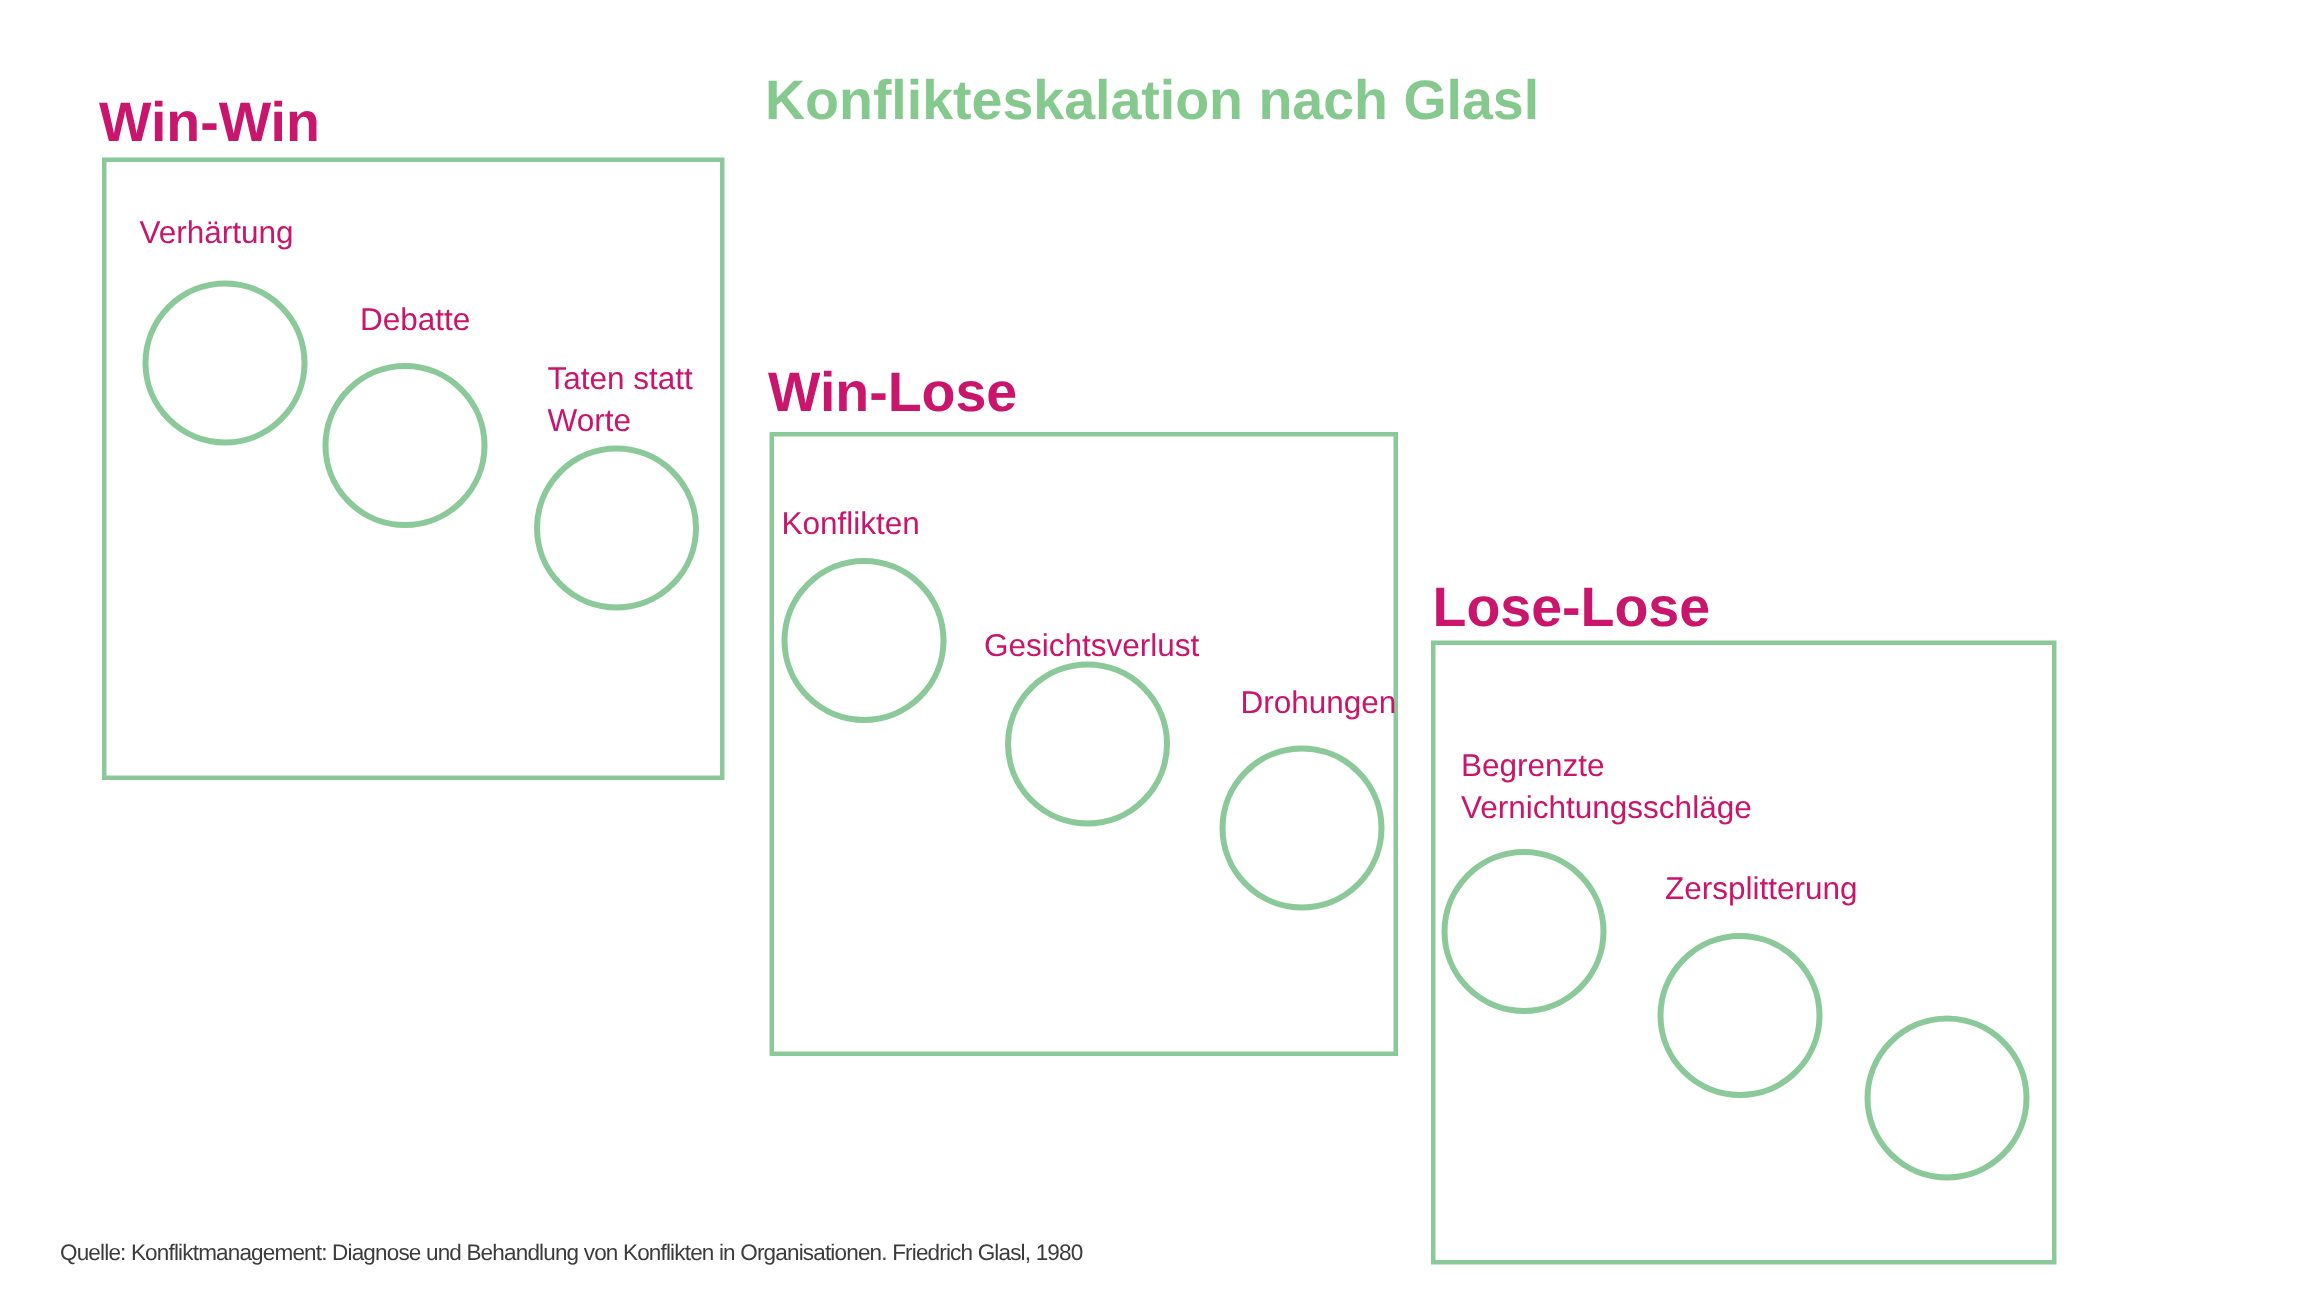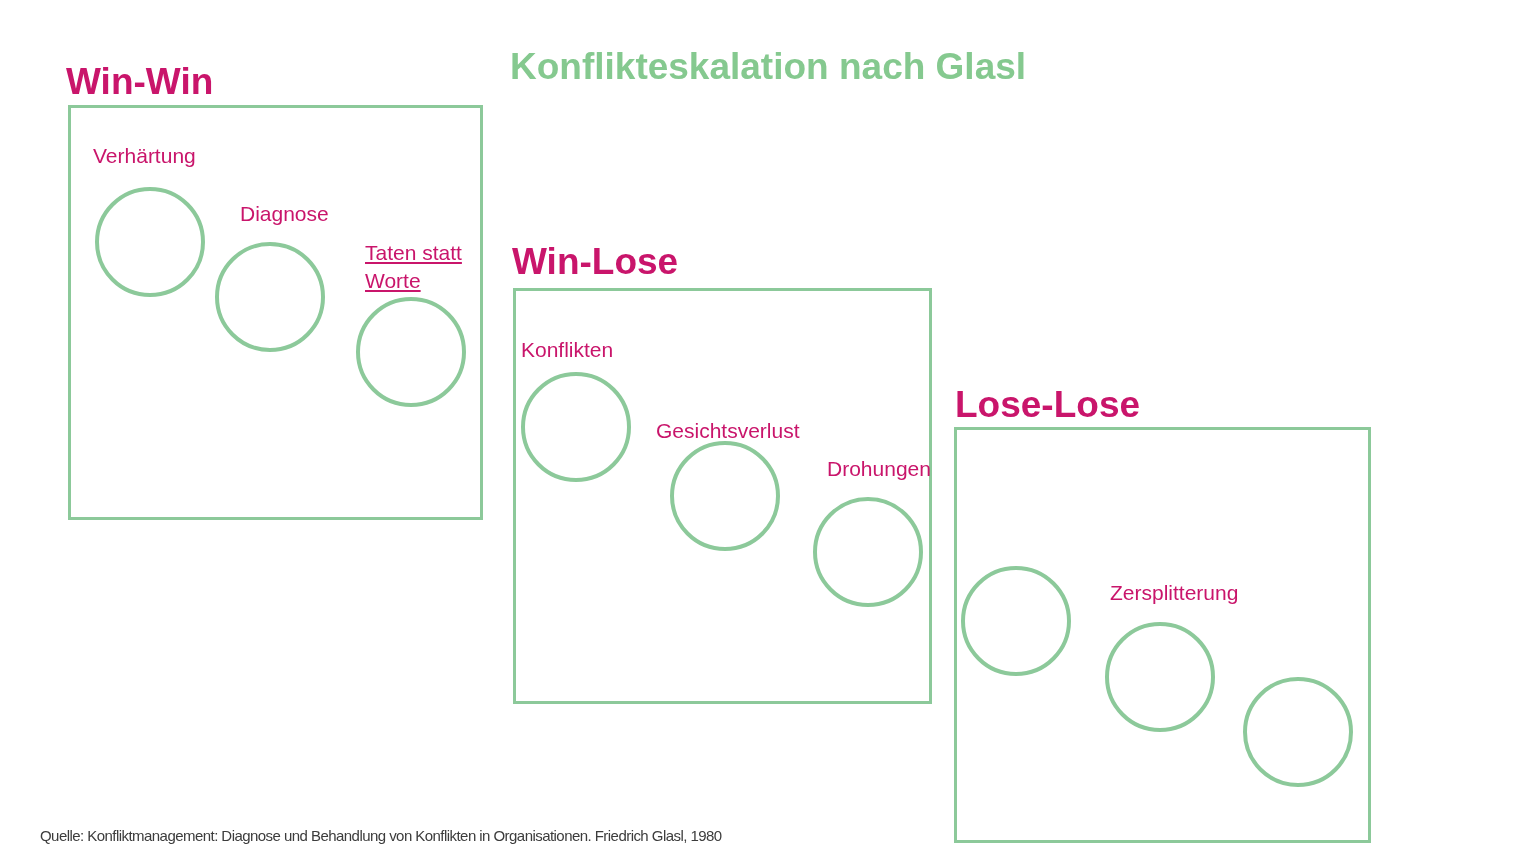--- a/index.html
+++ b/index.html
@@ -74,21 +74,21 @@
     white-space: nowrap;
   }
 
   
   #b1-title  { left: 66px;  top: 63px; }
   #b1-box    { left: 68px;  top: 105px; width: 415px; height: 415px; }
   #b1s1-label { left: 93px;  top: 142px; text-align: right; }
   #b1s1-circle { left: 95px;  top: 187px; }
   #b1s2-label { left: 240px; top: 200px; }
   #b1s2-circle { left: 215px; top: 242px; }
-  #b1s3-label { left: 365px; top: 239px; text-decoration: underline; }
+  #b1s3-label { left: 365px; top: 239px; }
   #b1s3-circle { left: 356px; top: 297px; }
 
   
   #b2-title  { left: 512px; top: 243px; }
   #b2-box    { left: 513px; top: 288px; width: 419px; height: 416px; }
   #b2s1-label { left: 521px; top: 336px; }
   #b2s1-circle { left: 521px; top: 372px; }
   #b2s2-label { left: 656px; top: 417px; }
   #b2s2-circle { left: 670px; top: 441px; }
   #b2s3-label { left: 817px; top: 455px; margin-left: 10px; }
@@ -108,37 +108,39 @@
 <body>
 
 <div class="canvas">
 
   <h1 class="main-title">Konflikteskalation nach Glasl</h1>
 
   <div class="box-title" id="b1-title">Win-Win</div>
   <div class="box" id="b1-box"></div>
   <div class="stage-label" id="b1s1-label">Verhärtung</div>
   <div class="stage-circle" id="b1s1-circle"></div>
-  <div class="stage-label" id="b1s2-label">Diagnose</div>
+  <div class="stage-label" id="b1s2-label">Debatte</div>
   <div class="stage-circle" id="b1s2-circle"></div>
   <div class="stage-label" id="b1s3-label">Taten statt
 Worte</div>
   <div class="stage-circle" id="b1s3-circle"></div>
 
   <div class="box-title" id="b2-title">Win-Lose</div>
   <div class="box" id="b2-box"></div>
   <div class="stage-label" id="b2s1-label">Konflikten</div>
   <div class="stage-circle" id="b2s1-circle"></div>
   <div class="stage-label" id="b2s2-label">Gesichtsverlust</div>
   <div class="stage-circle" id="b2s2-circle"></div>
   <div class="stage-label" id="b2s3-label">Drohungen</div>
   <div class="stage-circle" id="b2s3-circle"></div>
 
   <div class="box-title" id="b3-title">Lose-Lose</div>
   <div class="box" id="b3-box"></div>
+  <div class="stage-label" id="b3s1-label">Begrenzte
+Vernichtungsschläge</div>
   <div class="stage-circle" id="b3s1-circle"></div>
   <div class="stage-label" id="b3s2-label">Zersplitterung</div>
   <div class="stage-circle" id="b3s2-circle"></div>
   <div class="stage-circle" id="b3s3-circle"></div>
 
   <div class="source">Quelle: Konfliktmanagement: Diagnose und Behandlung von Konflikten in Organisationen. Friedrich Glasl, 1980</div>
 
 </div>
 
 </body></html>

